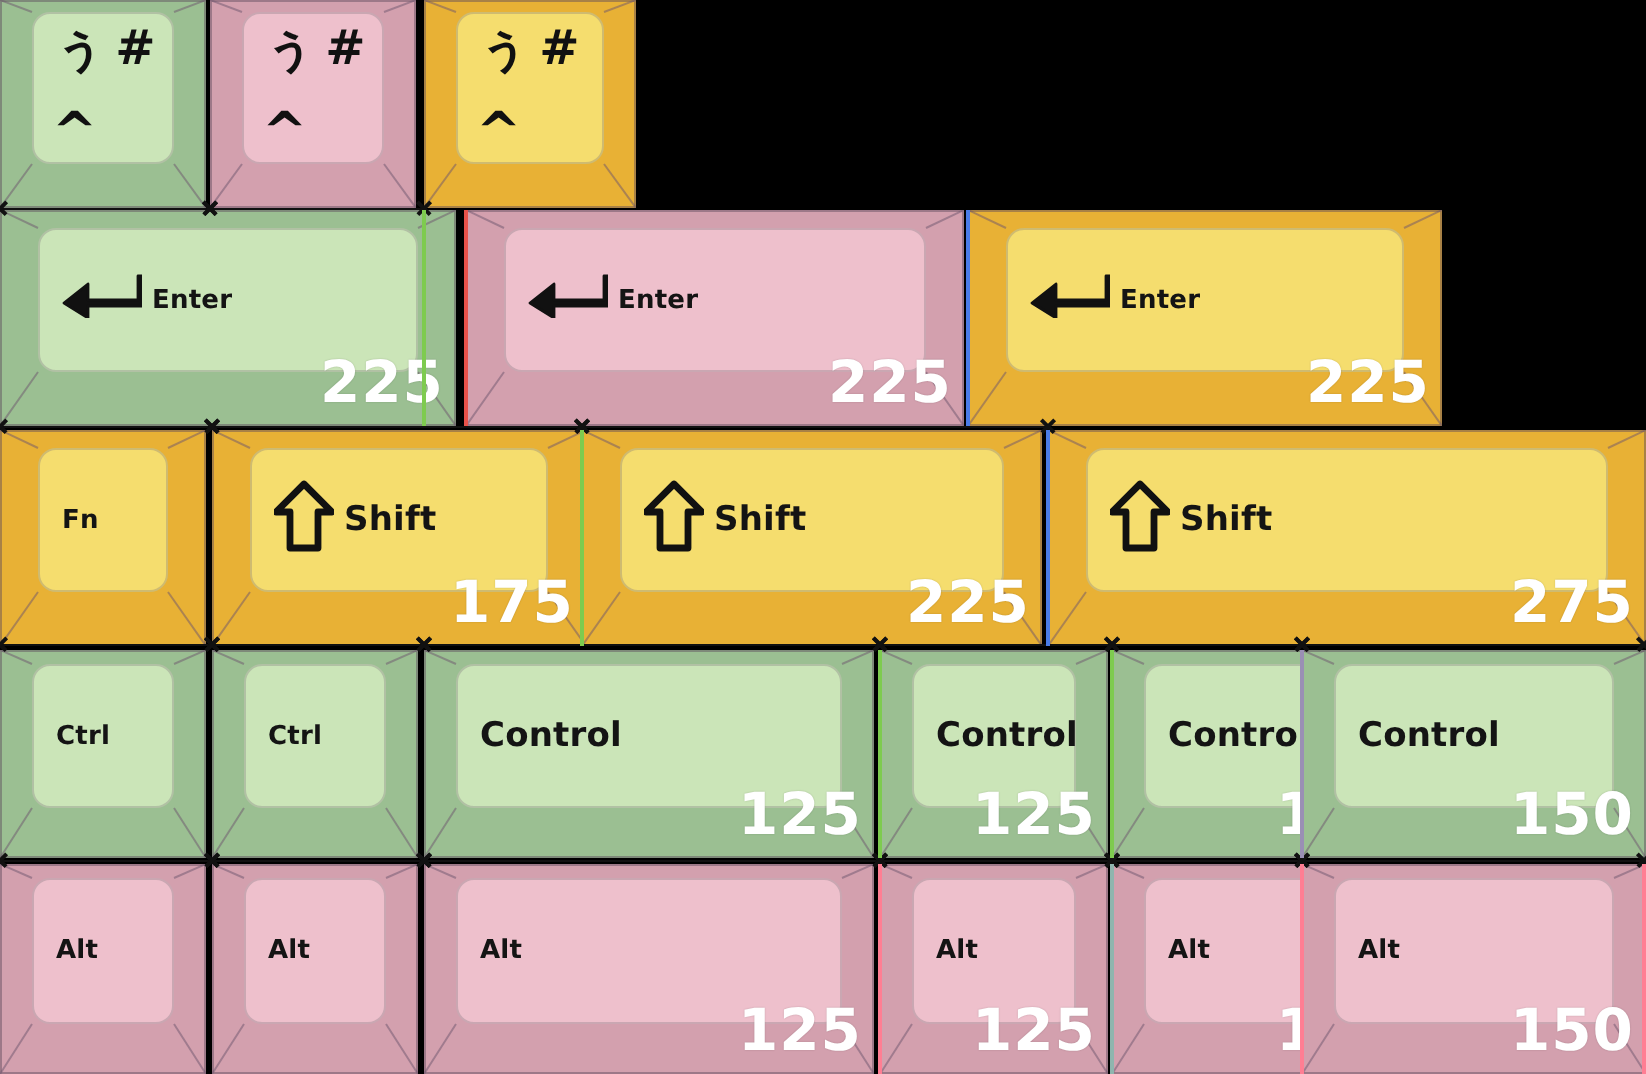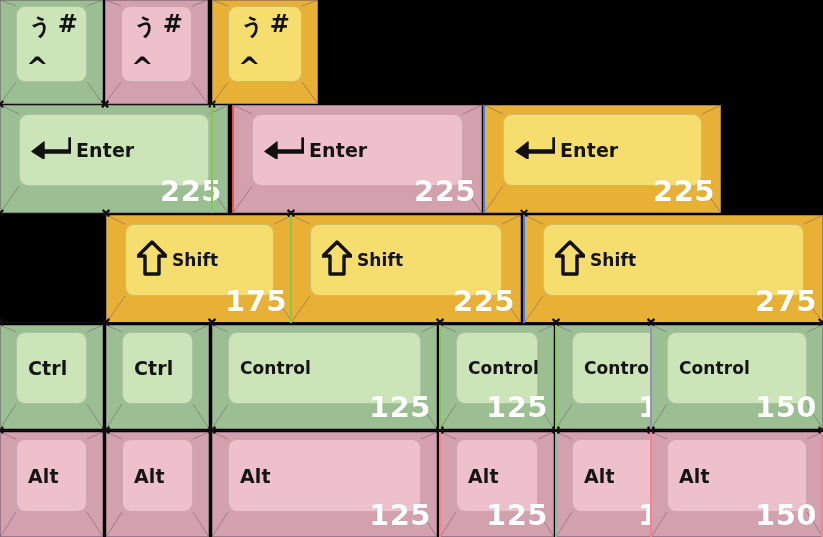--- a/index.html
+++ b/index.html
@@ -58,21 +58,21 @@
   .legend {
     position: absolute;
     display: flex;
     align-items: center;
     gap: 5px;
     color: #141414;
     font-weight: bold;
     letter-spacing: 0.1px;
     white-space: nowrap;
   }
-  .legend.word { font-size: 19px; }
+  .legend.word { font-size: 13px; }
   .legend.small { font-size: 17px; }
 
   
   .glyphpad {
     position: absolute;
     color: #111111;
     line-height: 1;
   }
   .glyphpad .row-top {
     display: flex;
@@ -253,20 +253,35 @@
       </div>
       <div class="top" style="background: rgb(245, 221, 110); left: 19px; top: 9px; width: 199px; height: 72px;"></div>
       <div class="legend word" style="left: 31px; top: 32px; height: 26px;">
         <span><svg width="40" height="22" viewBox="0 0 40 22">
             <path d="M38 1 L38 13 L13 13 L13 5 L1 14.5 L13 22 L13 16 L40 16 L40 1 Z" fill="#111" stroke="#111" stroke-width="1.4" stroke-linejoin="round"></path>
           </svg></span>
         <span>Enter</span>
       </div>
     </div>
     <div class="size-label" style="position: absolute; left: 601px; width: 114px; text-align: right; top: 177px;">225</div>
+    <div class="key" style="left: 0px; top: 215px; width: 103px; height: 108px;">
+      <div class="base" style="background: rgb(232, 177, 53);"></div>
+      <div class="skirt">
+        <svg viewBox="0 0 103 108" preserveAspectRatio="none">
+          <line x1="0" y1="0" x2="19" y2="9"></line>
+          <line x1="103" y1="0" x2="84" y2="9"></line>
+          <line x1="0" y1="108" x2="19" y2="81"></line>
+          <line x1="103" y1="108" x2="84" y2="81"></line>
+        </svg>
+      </div>
+      <div class="top" style="background: rgb(245, 221, 110); left: 19px; top: 9px; width: 65px; height: 72px;"></div>
+      <div class="legend word" style="left: 31px; top: 32px; height: 26px;">
+        <span>Fn</span>
+      </div>
+    </div>
     <div class="key" style="left: 106px; top: 215px; width: 187px; height: 108px;">
       <div class="base" style="background: rgb(232, 177, 53);"></div>
       <div class="skirt">
         <svg viewBox="0 0 187 108" preserveAspectRatio="none">
           <line x1="0" y1="0" x2="19" y2="9"></line>
           <line x1="187" y1="0" x2="168" y2="9"></line>
           <line x1="0" y1="108" x2="19" y2="81"></line>
           <line x1="187" y1="108" x2="168" y2="81"></line>
         </svg>
       </div>

